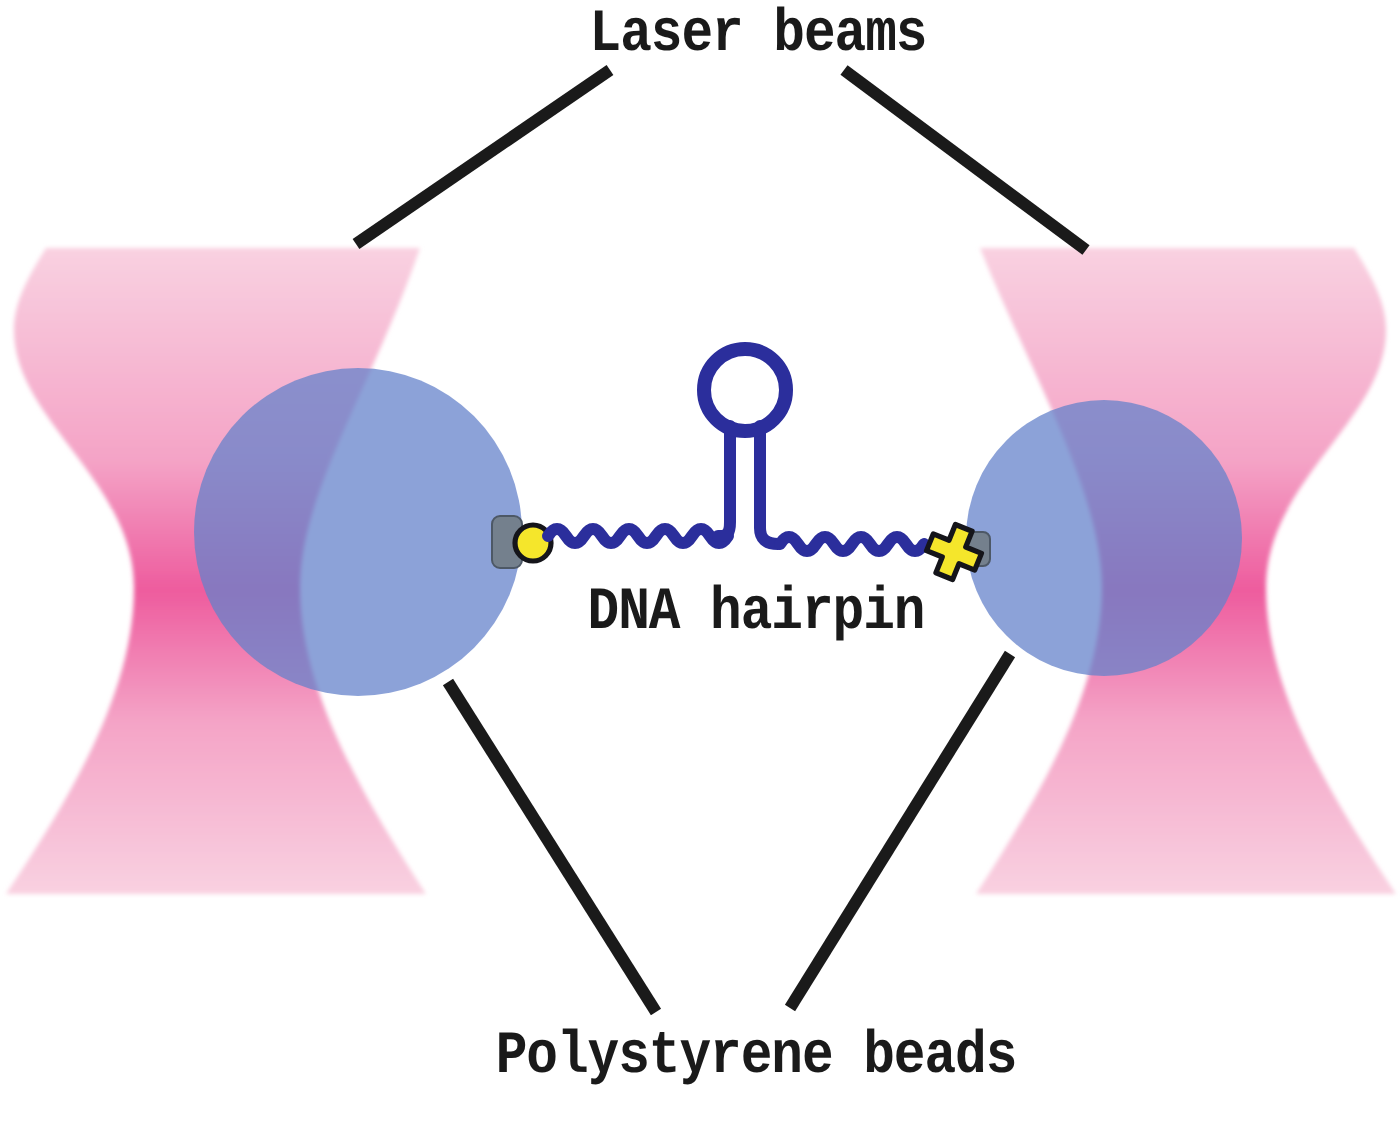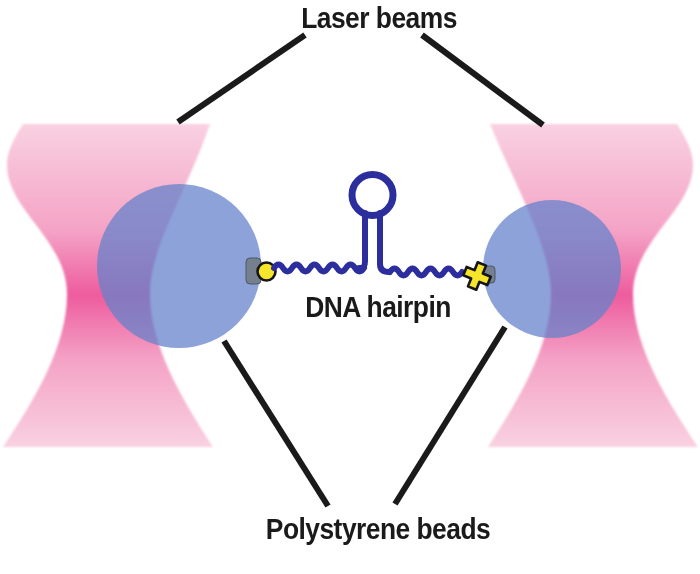--- a/index.html
+++ b/index.html
@@ -1,19 +1,19 @@
 <!DOCTYPE html>
 <html style="--background: #ffffff; --text: #1a1a1a; --pointer_line: #1a1a1a; --beam_edge: #f9d1e1; --beam_soft: #f4a3c6; --beam_mid: #ee5c9e; --bead_fill: #6482ca; --dna_strand: #2b2e9c; --connector_yellow: #f5e62b; --connector_gray: #74808d; --connector_outline: #15151a;"><head>
 <meta charset="utf-8">
 <style>
   html,body{margin:0;padding:0;background:#fff;}
   .stage{
     position:relative;width:700px;height:574px;overflow:hidden;
     background:var(--background,#fff);
-    font-family:Liberation Sans, sans-serif;
+    font-family:Liberation Mono, monospace;
   }
   .stage svg{position:absolute;left:0;top:0;}
   .label{
     position:absolute;font-weight:700;font-size:30px;line-height:1;
     color:var(--text,#1a1a1a);letter-spacing:-0.6px;white-space:nowrap;
     transform:translateX(-50%) scaleX(0.88);
   }
   .beam{fill:url(#beamGrad);filter:url(#soften);stroke:none;}
   .bead{fill:var(--bead_fill,#6482ca);fill-opacity:0.74;stroke:none;}
   .pointer{stroke:var(--pointer_line,#1a1a1a);stroke-width:6;fill:none;stroke-linecap:butt;}

